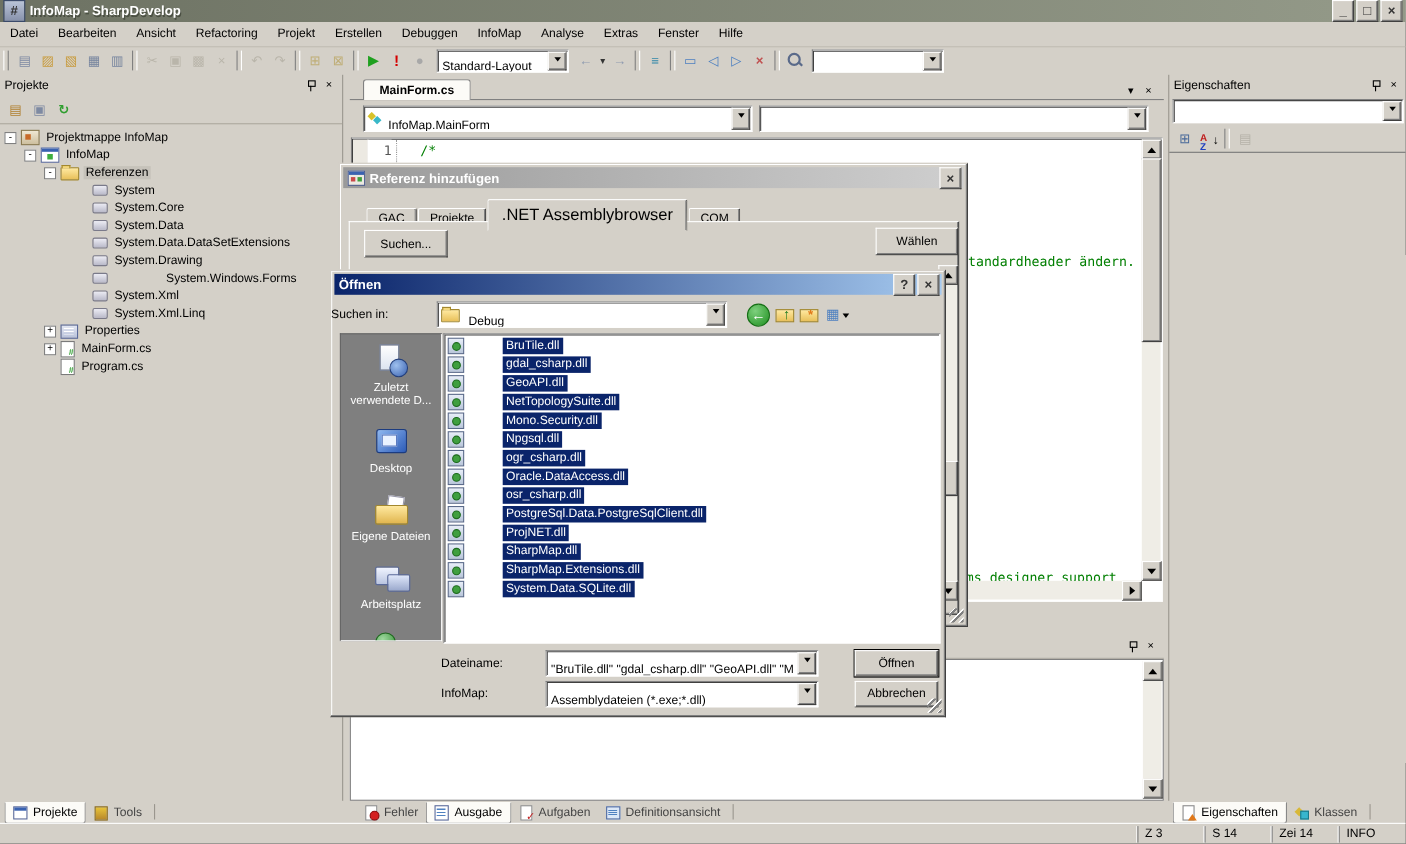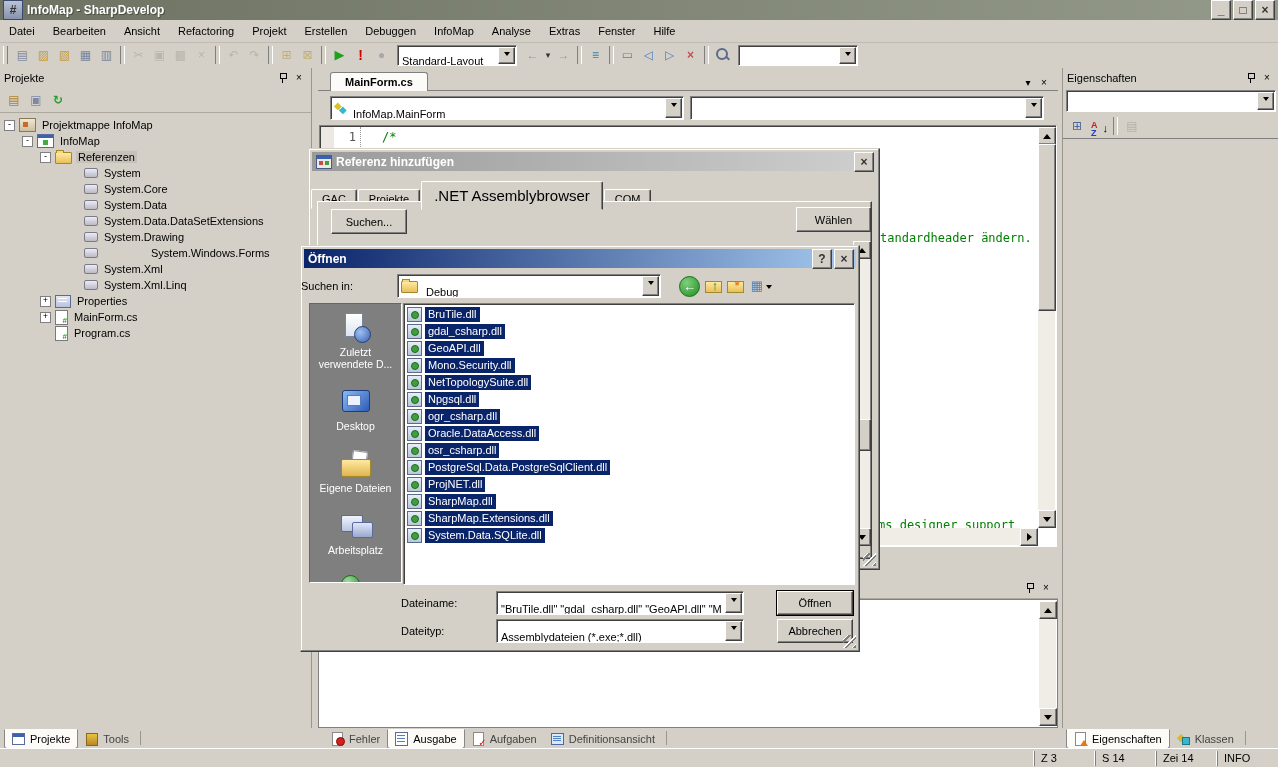--- a/index.html
+++ b/index.html
@@ -179,21 +179,21 @@
   [data-name="my-documents-icon"]::before{content:"";position:absolute;left:2px;top:10px;width:28px;height:16px;background:linear-gradient(#ffe9a0,#e0b54e);border:1px solid #a3882e;border-radius:2px;z-index:2;}
   [data-name="my-documents-icon"]::after{content:"";position:absolute;left:13px;top:2px;width:13px;height:14px;background:#fff;border:1px solid #99a;transform:rotate(8deg);z-index:1;}
   [data-name="my-computer-icon"]::before{content:"";position:absolute;left:2px;top:4px;width:20px;height:15px;background:linear-gradient(#f0f4ff,#b9c4e0);border:1px solid #5a6a9a;border-radius:2px;}
   [data-name="my-computer-icon"]::after{content:"";position:absolute;left:13px;top:11px;width:19px;height:14px;background:linear-gradient(#dfe7fa,#9aa8cc);border:1px solid #5a6a9a;border-radius:2px;}
   [data-name="network-icon"]::before{content:"";position:absolute;left:2px;top:2px;width:17px;height:17px;border-radius:50%;background:radial-gradient(circle at 35% 30%,#9fd89f,#2d8a2d);border:1px solid #1e6a1e;}
   [data-name="network-icon"]::after{content:"";position:absolute;right:0;bottom:0;width:18px;height:13px;background:linear-gradient(#f0f4ff,#b9c4e0);border:1px solid #5a6a9a;border-radius:2px;}
   .filelist{background:#fff;border:1px solid;border-color:#808080 #fff #fff #808080;box-shadow:inset 1px 1px 0 #404040;overflow:hidden;padding-top:2px;}
   .file-row{display:flex;align-items:center;height:17px;padding-left:3px;}
   .dll-icon{width:13px;height:13px;flex:none;background:linear-gradient(#e8eef8,#b9c6da);border:1px solid #5a6a8a;position:relative;margin-right:3px;}
   .dll-icon::after{content:"";position:absolute;left:3px;top:3px;width:6px;height:6px;border-radius:50%;background:#3f9f3f;border:1px solid #1e6a1e;}
-  .file-label{background:#0a246a;color:#fff;padding:1px 3px 2px 3px;}
+  .file-label{background:#0a246a;color:#fff;padding:1px 3px 2px 3px;margin-left:32px;}
   .az-icon{position:relative;}
   .az-icon::before{content:"A";position:absolute;left:3px;top:-1px;font-size:9px;font-weight:bold;color:#c02020;}
   .az-icon::after{content:"Z";position:absolute;left:3px;top:7px;font-size:9px;font-weight:bold;color:#2040c0;}
   .az-arrow{position:absolute;right:2px;top:2px;font-size:11px;color:#000;}
 </style>
 </head>
 <body>
 
 <div id="app" data-name="application-window">
 
@@ -536,21 +536,21 @@
   </div>
 
   <div class="abs dlg" style="left:308px;top:148px;width:570px;height:420px;z-index:50;" data-name="add-reference-dialog">
     <div class="dtitle gray" data-name="add-reference-titlebar">
       <span class="form-icon" data-name="form-icon"></span>
       <span data-name="dialog-title">Referenz hinzufügen</span>
       <span class="dbtns">
           <span class="wbtn g" data-name="dialog-close-button">×</span>
         </span>
     </div>
-    <div class="xtabs" style="left:2px;top:30px;" data-name="add-reference-tabs">
+    <div class="xtabs" style="left:24px;top:30px;" data-name="add-reference-tabs">
 
     <span class="xtab" data-name="dialog-tab"><span>GAC</span></span>
         <span class="xtab" data-name="dialog-tab"><span>Projekte</span></span>
         <span class="xtab active" data-name="dialog-tab"><span>.NET Assemblybrowser</span></span>
         <span class="xtab" data-name="dialog-tab"><span>COM</span></span>
       </div>
     <div class="tabpage" style="left:8px;top:52px;width:553px;height:356px;" data-name="assembly-browser-tabpage"></div>
     <div class="btn abs" style="left:22px;top:60px;width:74px;height:23px;z-index:2;" data-name="browse-button">
       <span>Suchen...</span>
     </div>
@@ -635,26 +635,26 @@
           <span class="file-label">gdal_csharp.dll</span>
         </div>
 
         <div class="file-row" data-name="file-item">
           <span class="dll-icon" data-name="dll-icon"></span>
           <span class="file-label">GeoAPI.dll</span>
         </div>
 
         <div class="file-row" data-name="file-item">
           <span class="dll-icon" data-name="dll-icon"></span>
+          <span class="file-label">NetTopologySuite.dll</span>
+        </div>
+
+        <div class="file-row" data-name="file-item">
+          <span class="dll-icon" data-name="dll-icon"></span>
           <span class="file-label">Mono.Security.dll</span>
-        </div>
-
-        <div class="file-row" data-name="file-item">
-          <span class="dll-icon" data-name="dll-icon"></span>
-          <span class="file-label">NetTopologySuite.dll</span>
         </div>
 
         <div class="file-row" data-name="file-item">
           <span class="dll-icon" data-name="dll-icon"></span>
           <span class="file-label">Npgsql.dll</span>
         </div>
 
         <div class="file-row" data-name="file-item">
           <span class="dll-icon" data-name="dll-icon"></span>
           <span class="file-label">ogr_csharp.dll</span>
@@ -703,21 +703,21 @@
         <span class="cbtn" data-name="combo-dropdown-button">
             <span class="caret"></span>
           </span>
       </span>
       <div class="btn default" style="margin-left:33px;width:74px;height:22px;" data-name="open-button">
         <span>Öffnen</span>
       </div>
     </div>
 
     <div class="abs" style="left:0;top:373px;width:558px;height:24px;display:flex;align-items:center;" data-name="filetype-row">
-      <span class="lbl" style="margin-left:100px;width:95px;" data-name="filetype-label">Dateityp:</span>
+      <span class="lbl" style="margin-left:100px;width:95px;" data-name="filetype-label">InfoMap:</span>
       <span class="combo" style="width:246px;height:22px;" data-name="filetype-combo">
         <span class="ctext">Assemblydateien (*.exe;*.dll)</span>
         <span class="cbtn" data-name="combo-dropdown-button">
             <span class="caret"></span>
           </span>
       </span>
       <div class="btn" style="margin-left:33px;width:74px;height:22px;" data-name="cancel-button">
         <span>Abbrechen</span>
       </div>
     </div>

